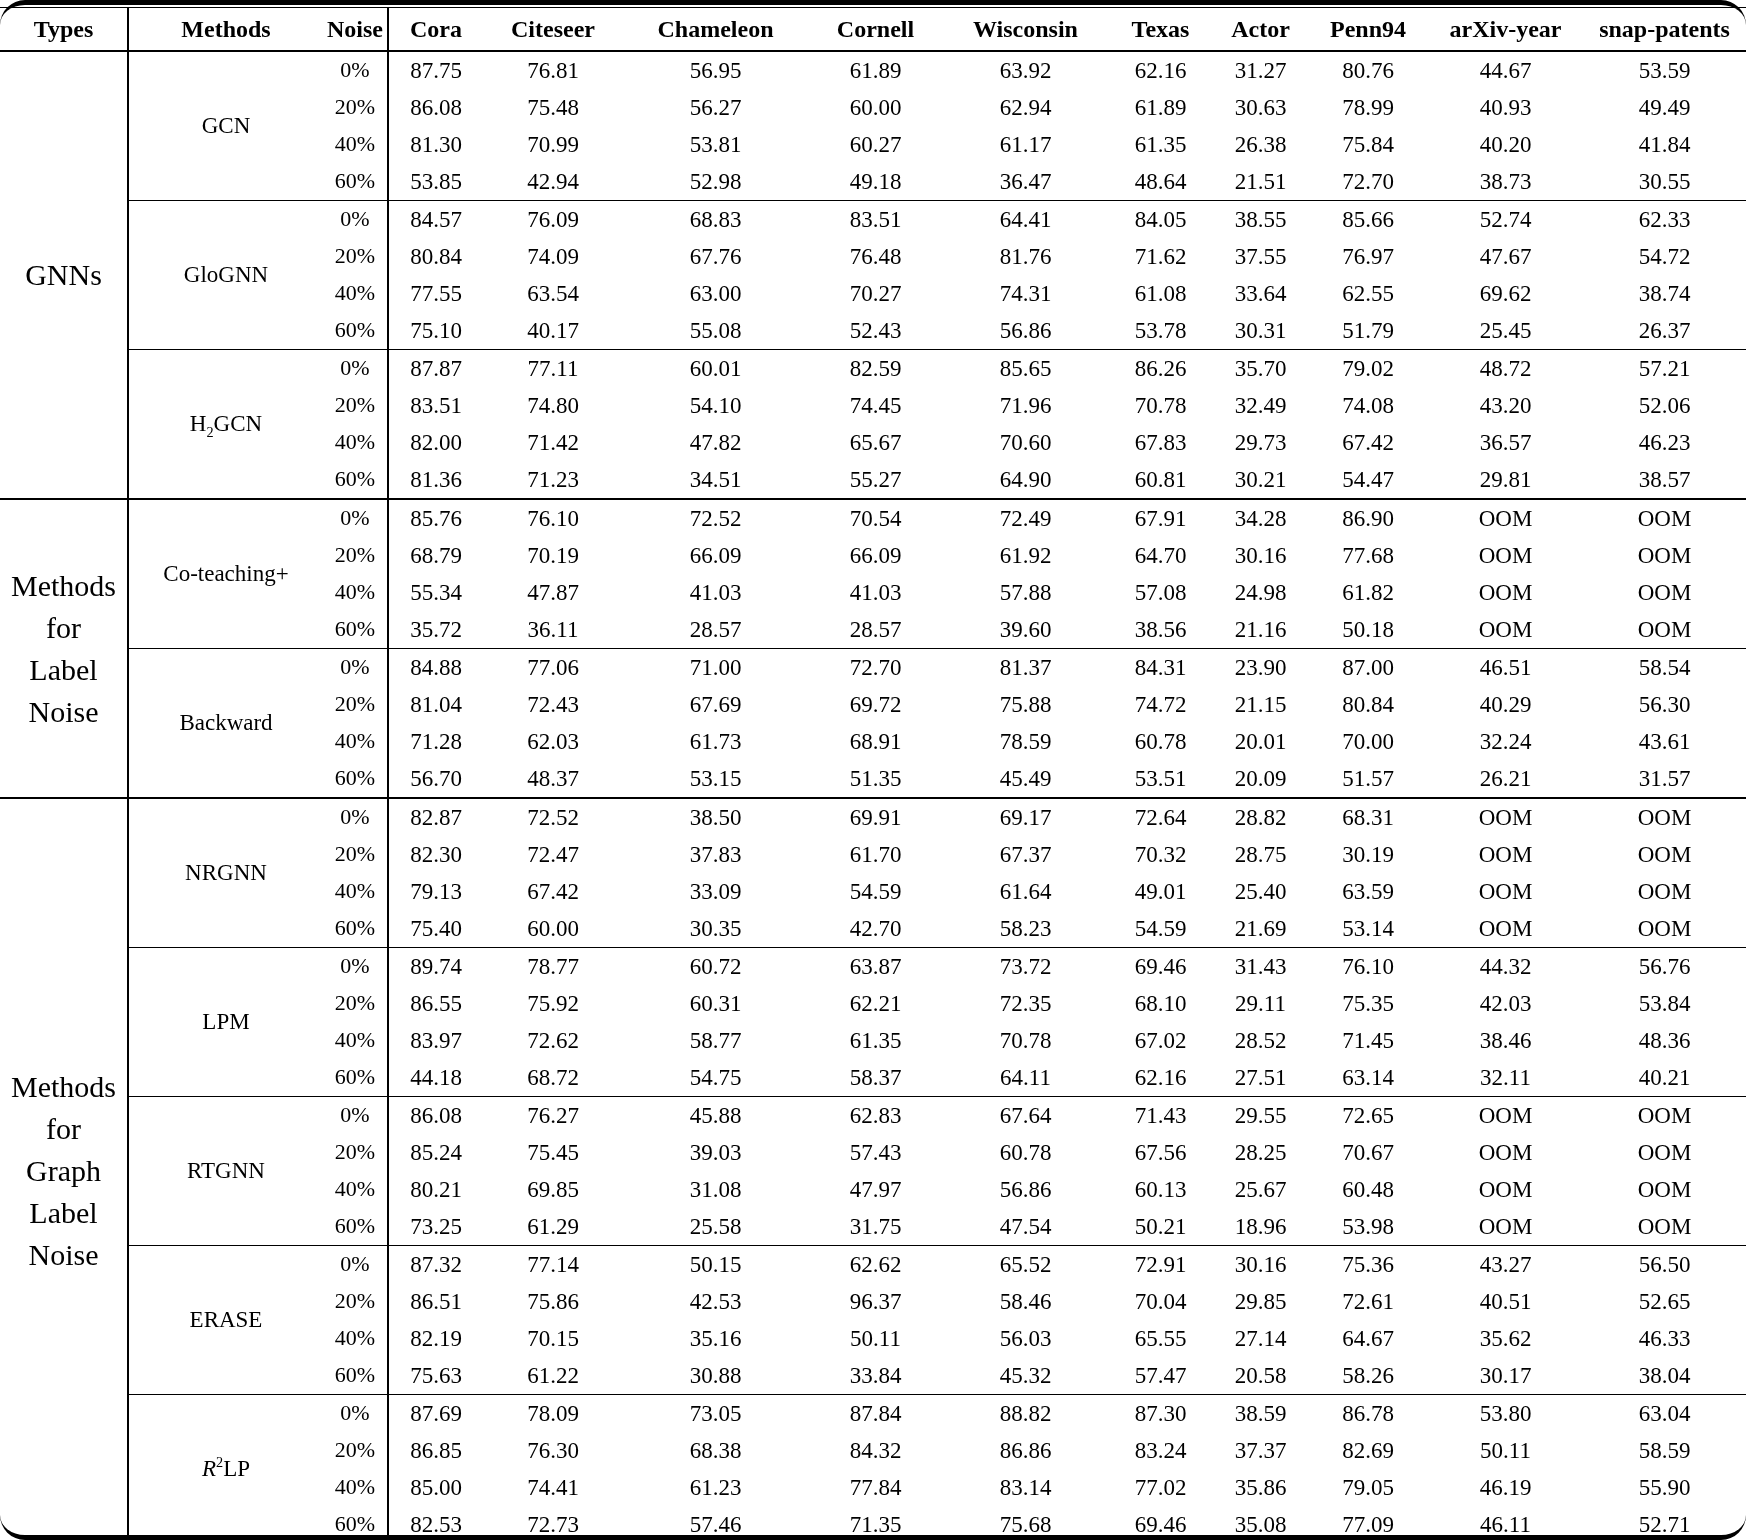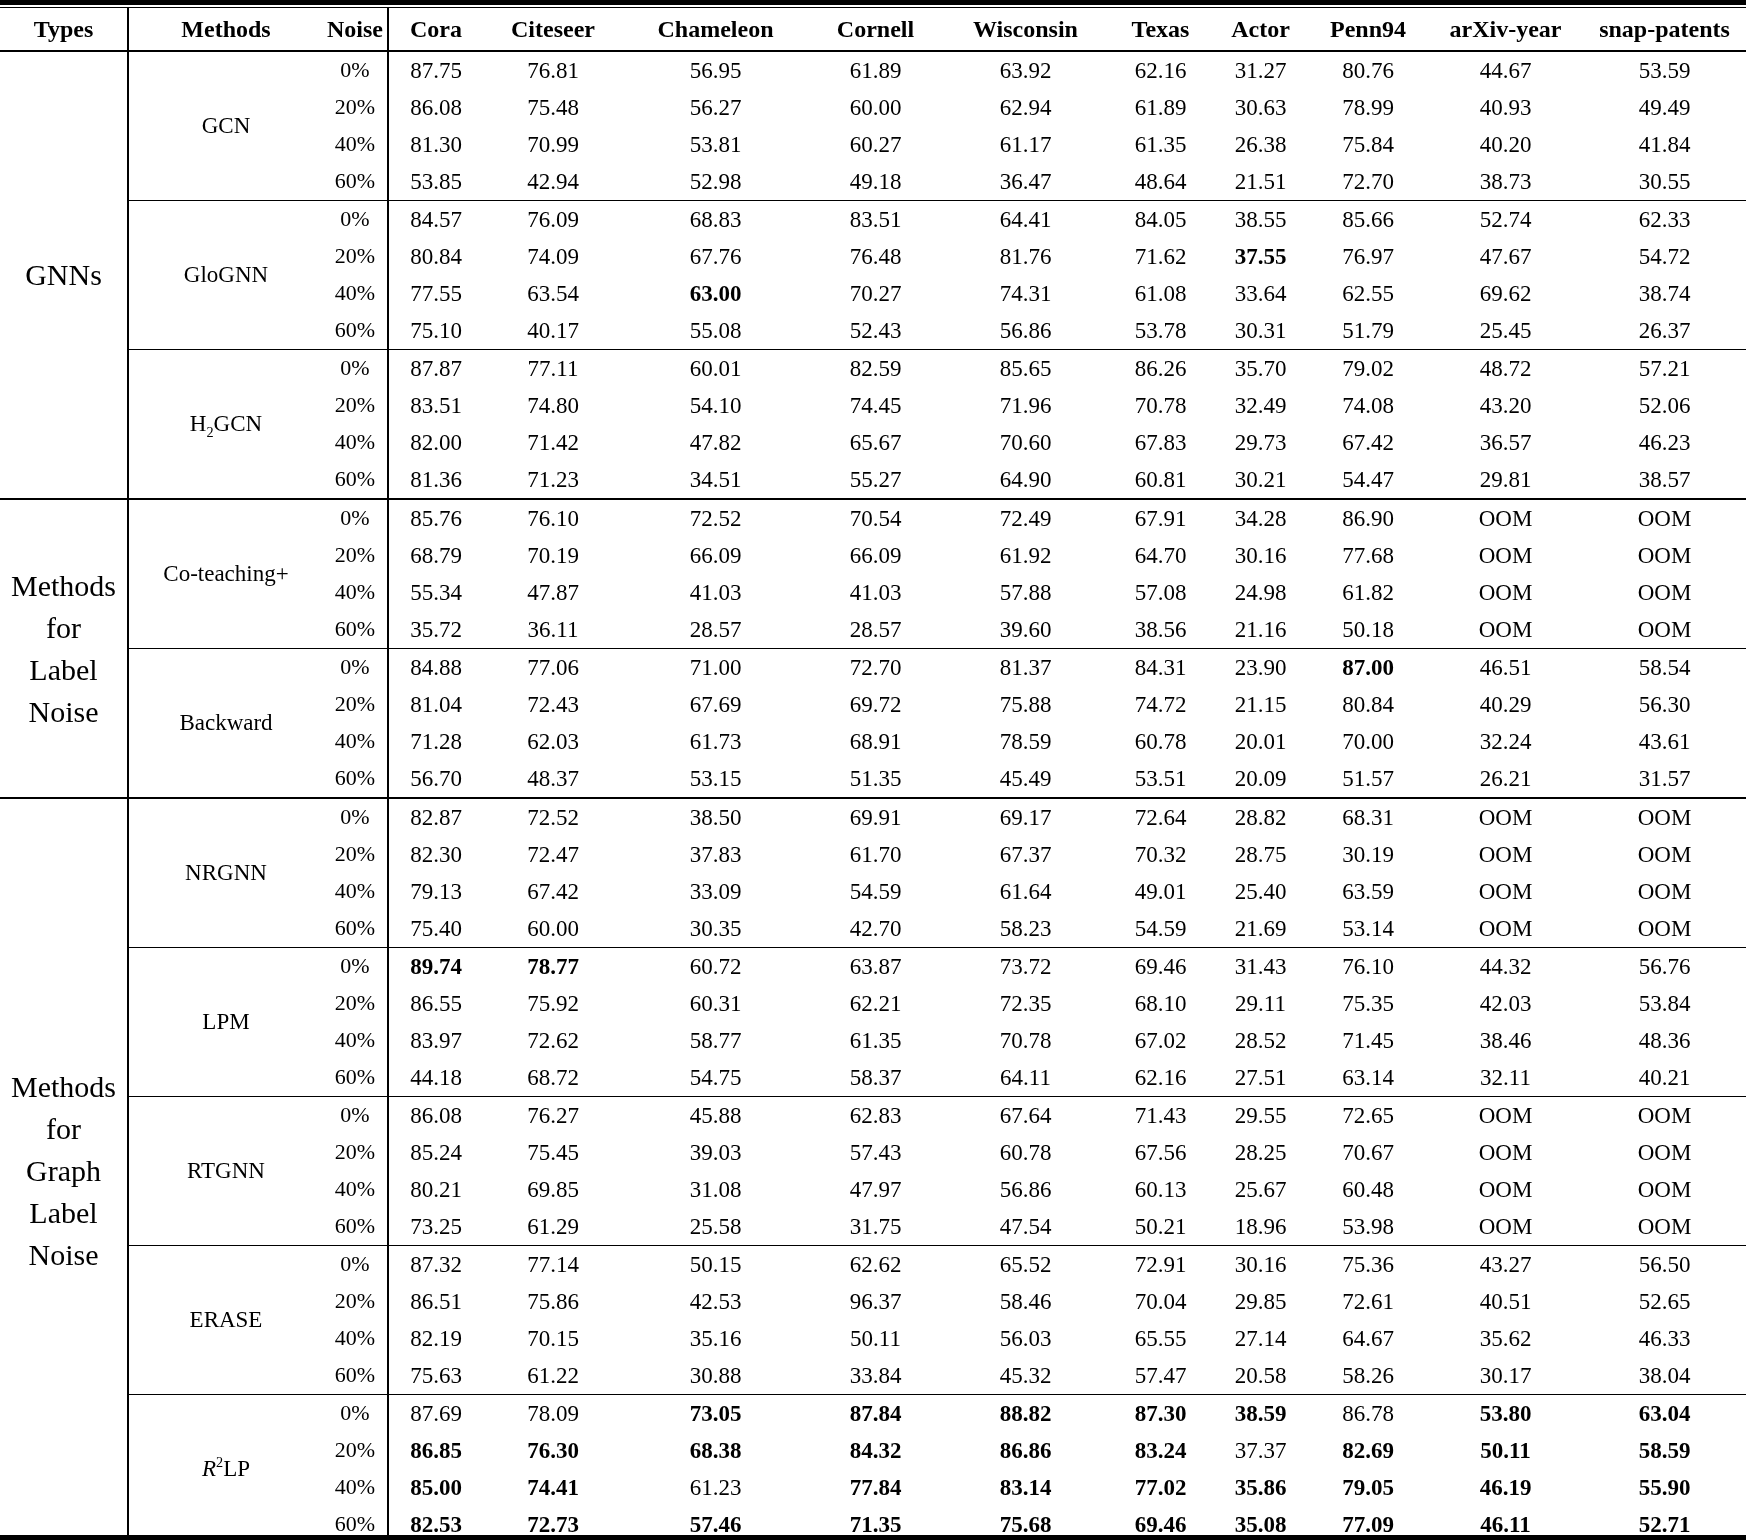--- a/index.html
+++ b/index.html
@@ -8,20 +8,21 @@
     background: #ffffff;
   }
   .sheet {
     width: 1746px;
     height: 1540px;
     box-sizing: border-box;
     background: #ffffff;
     border-top: 5px solid #000;
     border-bottom: 5px solid #000;
     padding: 2px 0;
+    border-radius: 25px;
   }
   table {
     width: 1746px;
     height: 1524px;
     table-layout: fixed;
     border-collapse: collapse;
     font-family: "Liberation Serif", "DejaVu Serif", serif;
     color: #000;
     border-top: 1px solid #000;
     border-bottom: 1px solid #000;
@@ -48,21 +49,21 @@
   .h-noise, .col-noise { border-right: 2px solid #000; }
   .col-types {
     white-space: pre-line;
     font-size: 30px;
     line-height: 1.4;
     margin-top: 16px;
   }
   .col-noise { font-size: 22px; }
   .sep-method > td { border-top: 1px solid #000; }
   .sep-group  > td { border-top: 2px solid #000; }
-  .best { font-weight: bold; }
+  .best { font-weight: normal; }
   td sub { font-size: 62%; line-height: 0; }
   td sup { font-size: 62%; line-height: 0; }
   .it { font-style: italic; }
 </style>
 </head>
 <body>
 
 <div class="sheet">
   <table>
     <colgroup>

